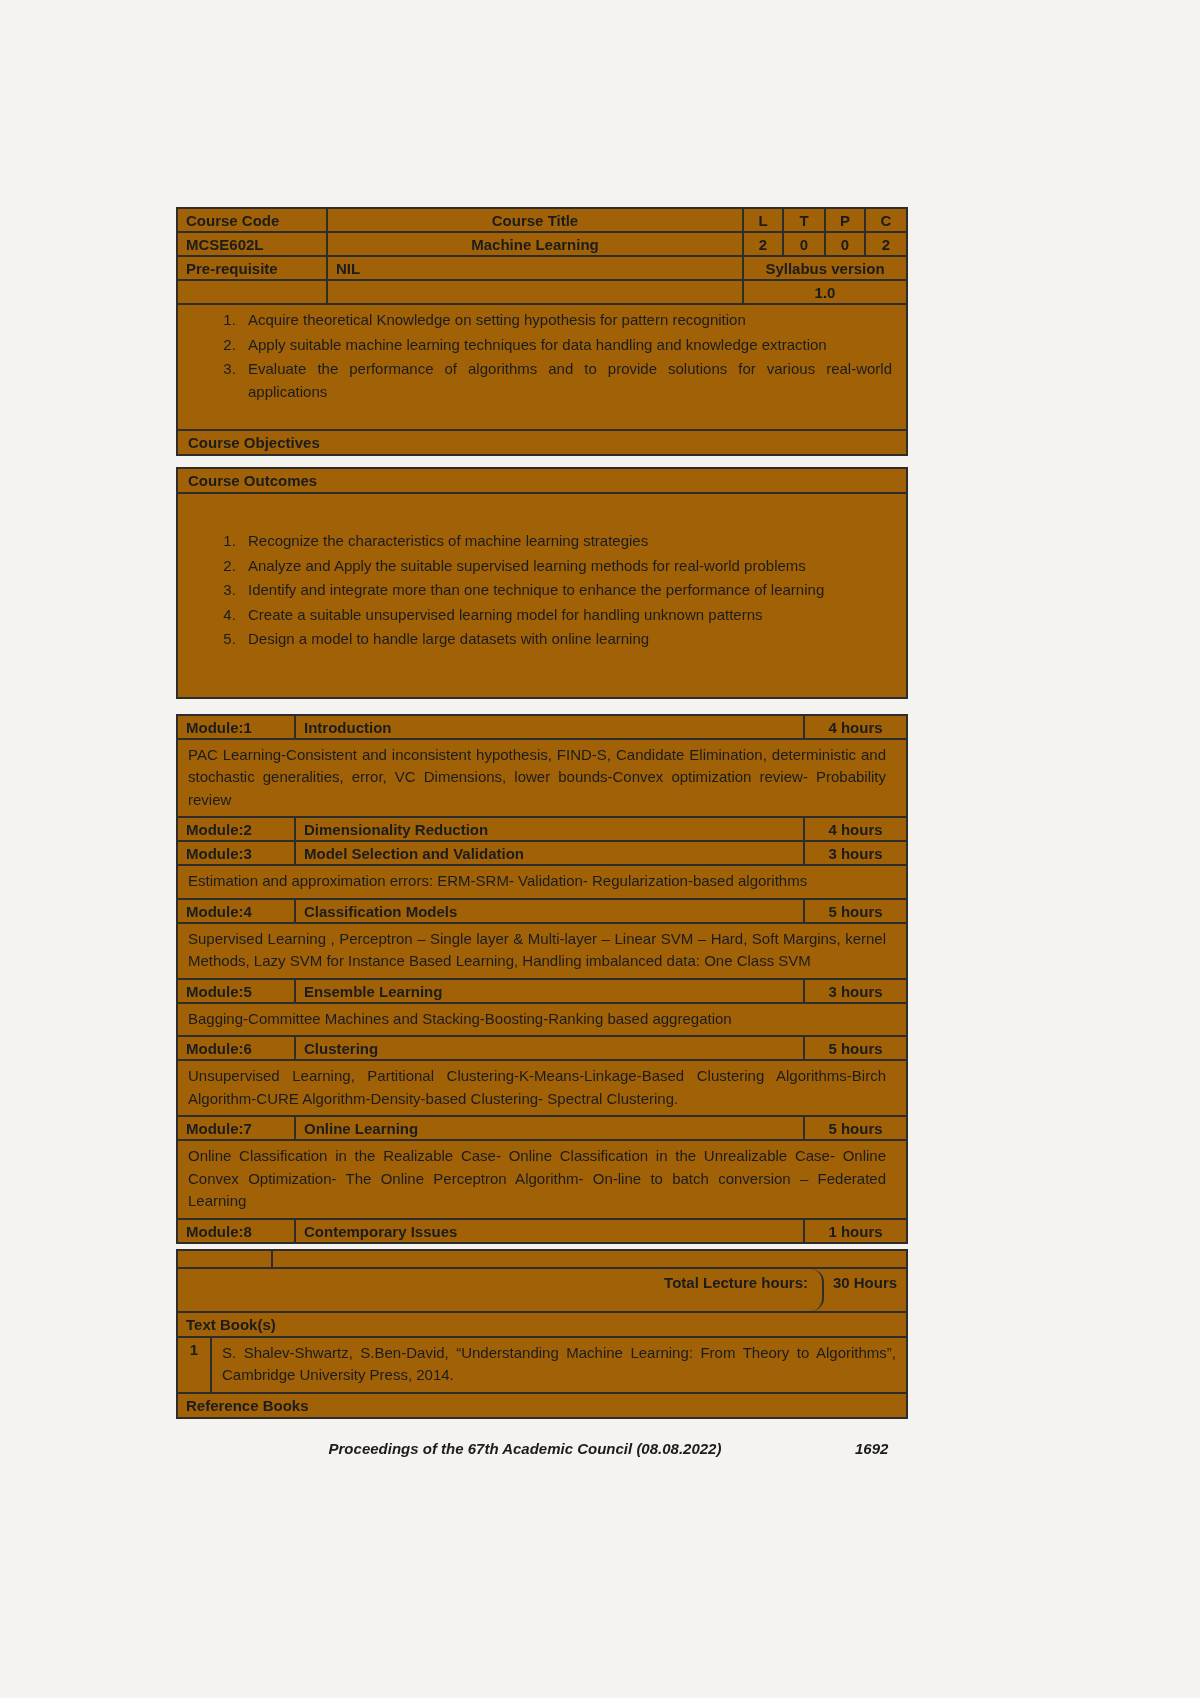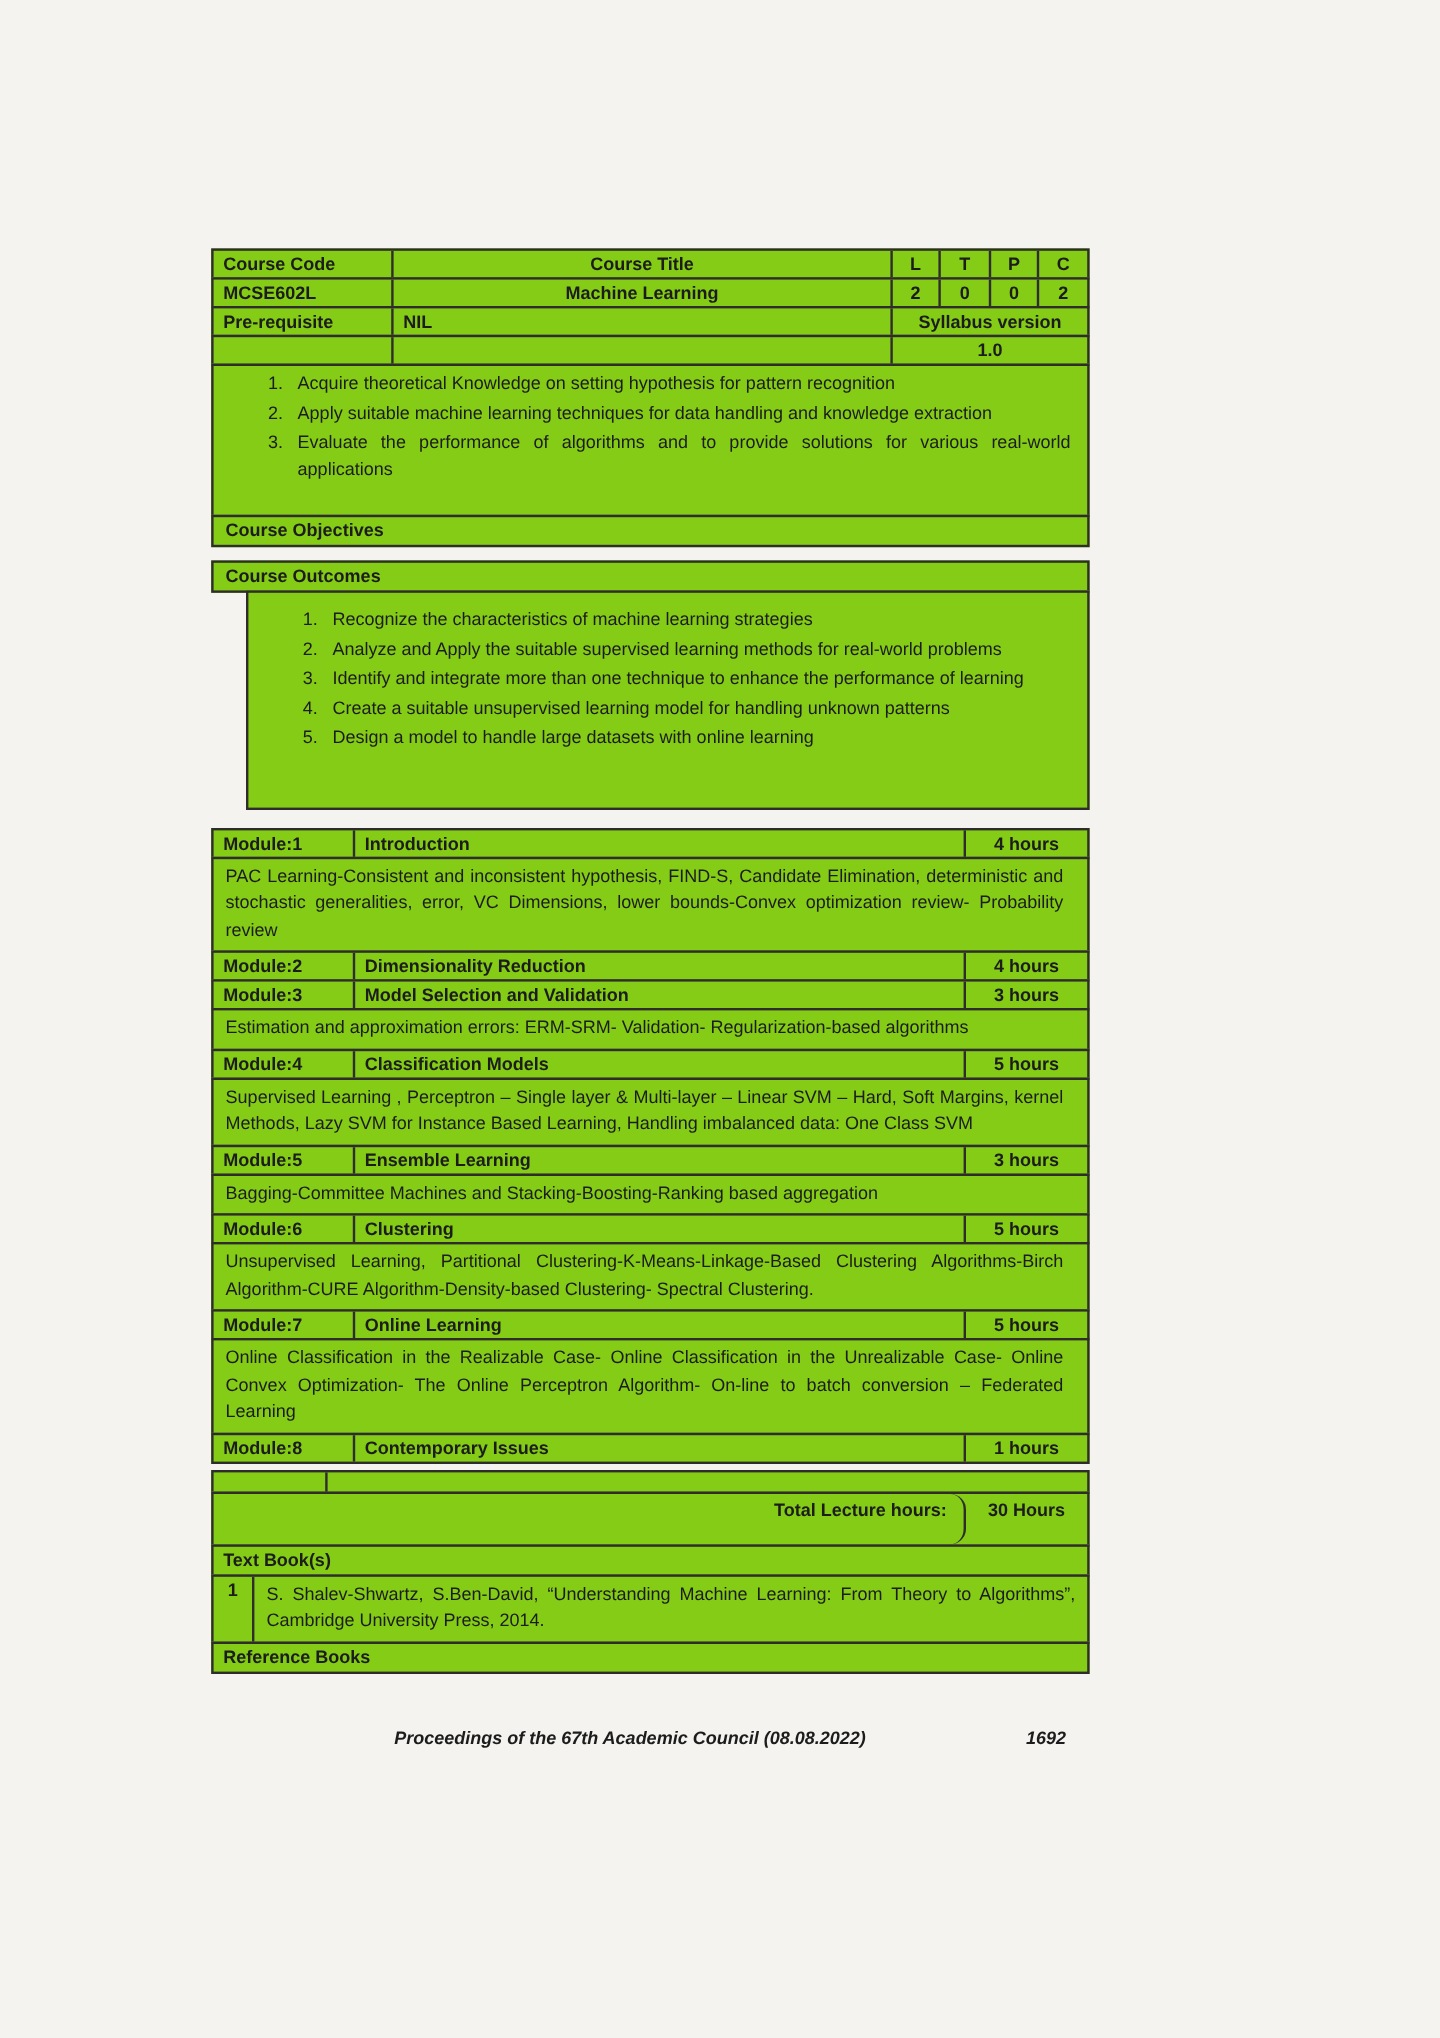--- a/index.html
+++ b/index.html
@@ -15,21 +15,21 @@
     position: absolute;
     left: 176px;
     top: 207px;
     width: 732px;
     font-size: 15px;
   }
   .row {
     border: 2px solid #2e2d2b;
     margin-top: -2px;
     display: flex;
-    background: #84cc16;
+    background: #a16207;
   }
   .row:first-child { margin-top: 0; }
   .cell {
     padding: 3px 8px 2px 8px;
     border-right: 2px solid #2e2d2b;
     overflow: hidden;
   }
   .cell:last-child { border-right: none; }
   .b { font-weight: bold; }
   .center { text-align: center; }
@@ -47,42 +47,42 @@
   .list-box ol {
     margin: 0;
     padding-left: 48px;
   }
   .list-box li {
     padding-left: 8px;
     margin-bottom: 2px;
     line-height: 1.5;
     text-align: justify;
   }
-  .outcomes-box { padding-top: 12px; padding-bottom: 44px; margin-left: 29px; }
+  .outcomes-box { padding-top: 36px; padding-bottom: 44px; }
 
   .gap-sm { height: 13px; }
   .gap-md { height: 17px; }
   .gap-xs { height: 7px; }
 
   
   .m-label { width: 118px; font-weight: bold; }
   .m-title { flex: 1; font-weight: bold; }
   .m-hours { width: 101px; font-weight: bold; text-align: center; }
   .m-content {
     display: block;
     padding: 4px 20px 5px 10px;
     line-height: 1.5;
     text-align: justify;
   }
 
   .empty-left { width: 95px; height: 16px; }
   .empty-rest { flex: 1; }
 
   .total-label-cell { flex: 1; font-weight: bold; text-align: right; padding-right: 14px; padding-top: 5px; padding-bottom: 4px; border-radius: 13px; }
-  .total-value-cell { width: 101px; font-weight: bold; text-align: center; padding-top: 5px; padding-bottom: 20px; border-radius: 13px; }
+  .total-value-cell { width: 82px; font-weight: bold; text-align: center; padding-top: 5px; padding-bottom: 20px; border-radius: 13px; }
 
   .tb-num { width: 34px; text-align: center; font-weight: bold; }
   .tb-text { flex: 1; line-height: 1.5; text-align: justify; padding: 4px 10px 5px 10px; }
 
   .footer {
     position: absolute;
     top: 1440px;
     left: 0;
     width: 1200px;
     font-size: 15px;

